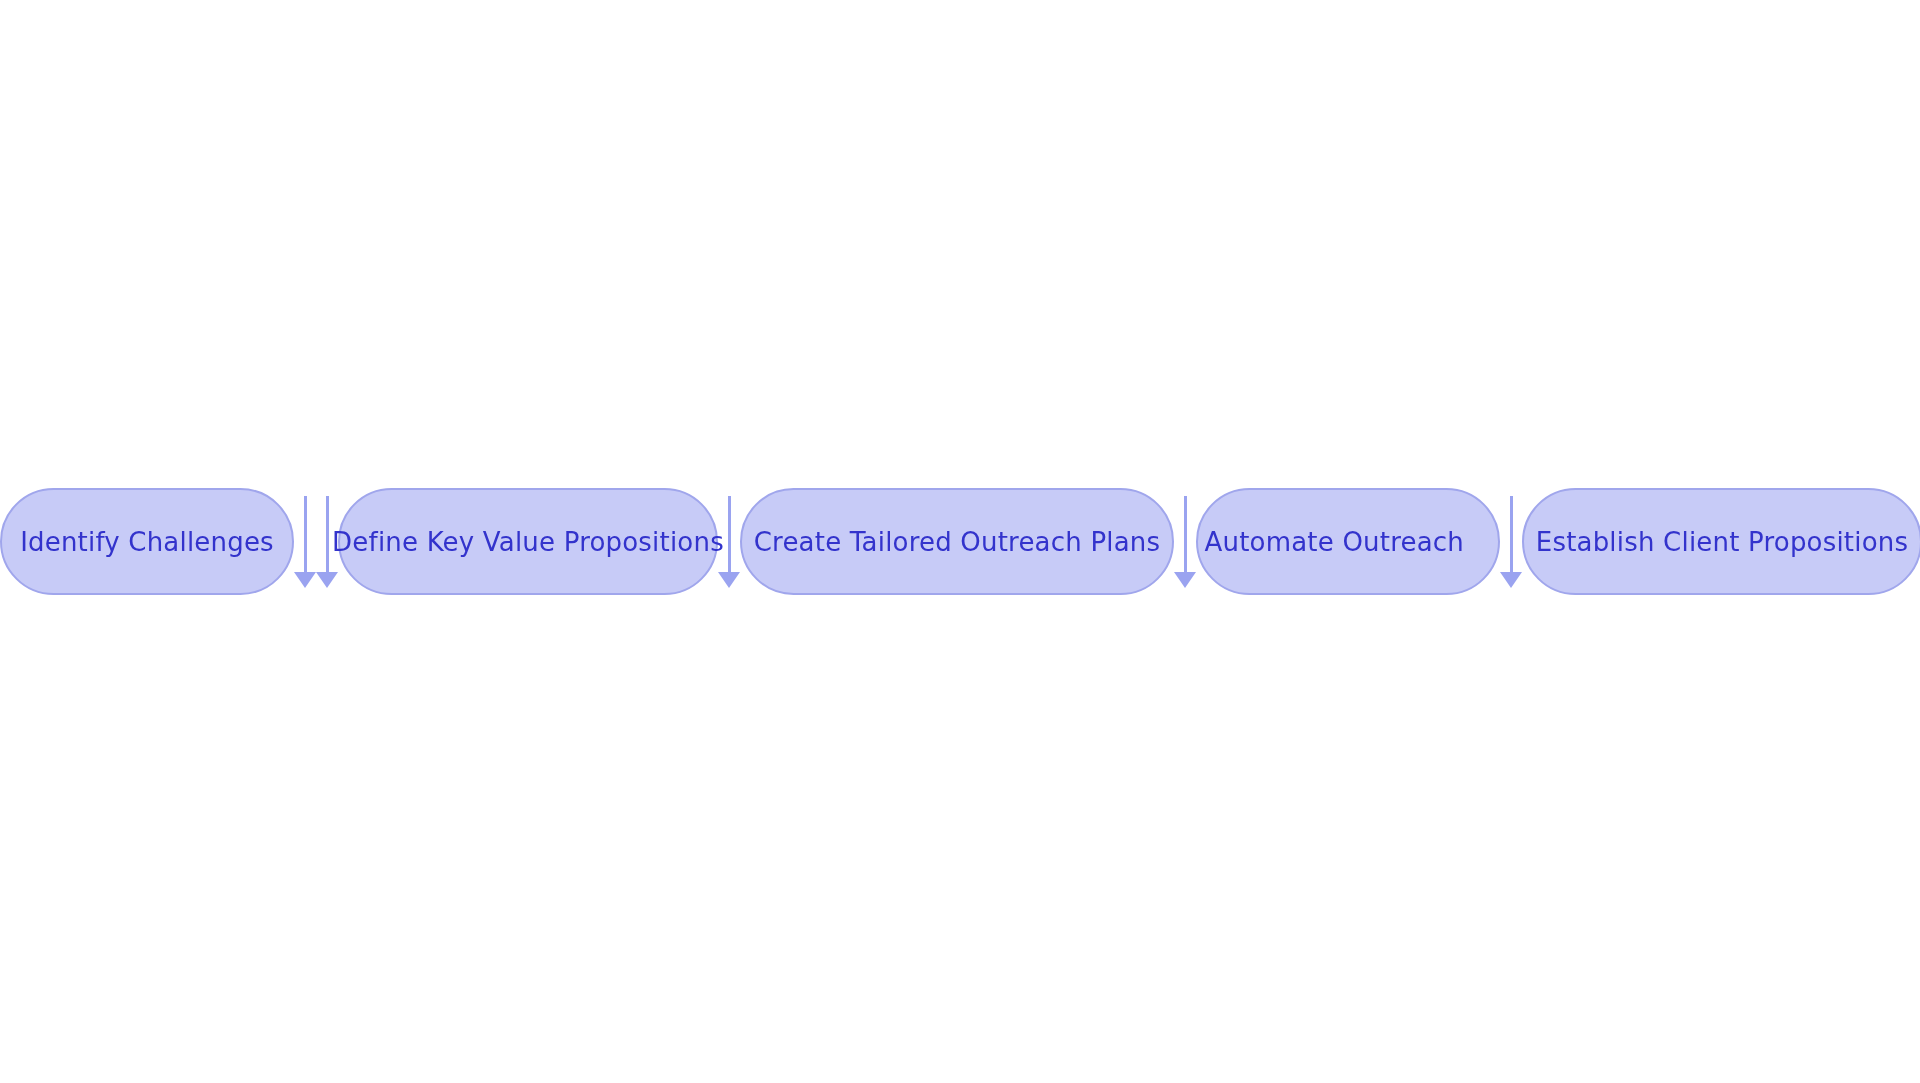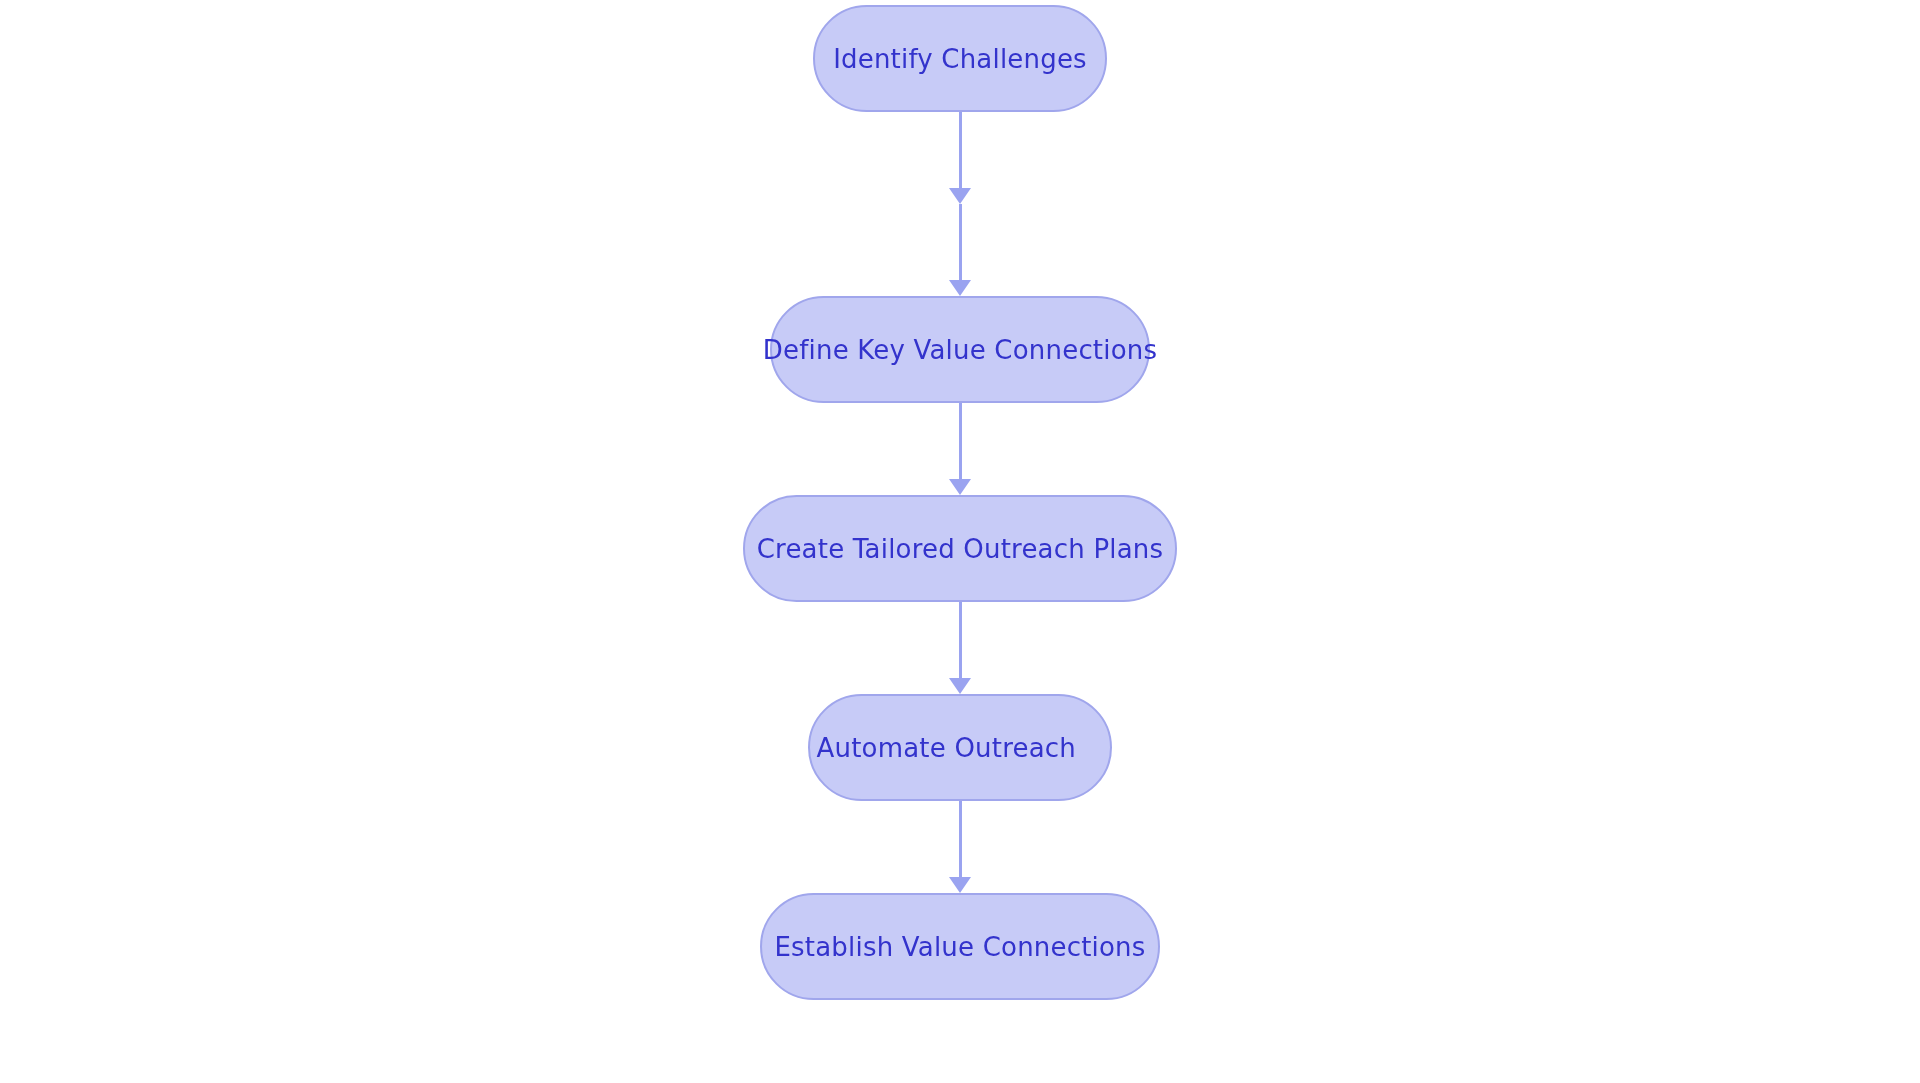--- a/index.html
+++ b/index.html
@@ -22,21 +22,20 @@
     background: #ffffff;
   }
 
   .flow-column {
     position: absolute;
     left: 0;
     top: 0;
     width: 1920px;
     height: 1083px;
     display: flex;
-    flex-direction: column;
     align-items: center;
     justify-content: flex-start;
   }
 
   .node {
     box-sizing: border-box;
     height: 107px;
     border-radius: 54px;
     background: #c7cbf7;
     border: 2px solid #a0a6ec;
@@ -108,21 +107,21 @@
       <div class="connector-head"></div>
     </div>
 
 
     <div class="connector">
       <div class="connector-stem"></div>
       <div class="connector-head"></div>
     </div>
 
     <div class="node w-3">
-      <span class="node-label">Define Key Value Connections</span>
+      <span class="node-label">Define Key Value Propositions</span>
     </div>
 
     <div class="connector">
       <div class="connector-stem"></div>
       <div class="connector-head"></div>
     </div>
 
     <div class="node w-4">
       <span class="node-label">Create Tailored Outreach Plans</span>
     </div>
@@ -135,17 +134,17 @@
     <div class="node w-5">
       <span class="node-label">Automate Outreach</span>
     </div>
 
     <div class="connector">
       <div class="connector-stem"></div>
       <div class="connector-head"></div>
     </div>
 
     <div class="node w-6">
-      <span class="node-label">Establish Value Connections</span>
+      <span class="node-label">Establish Client Propositions</span>
     </div>
 
   </div>
 </div>
 
 </body></html>

